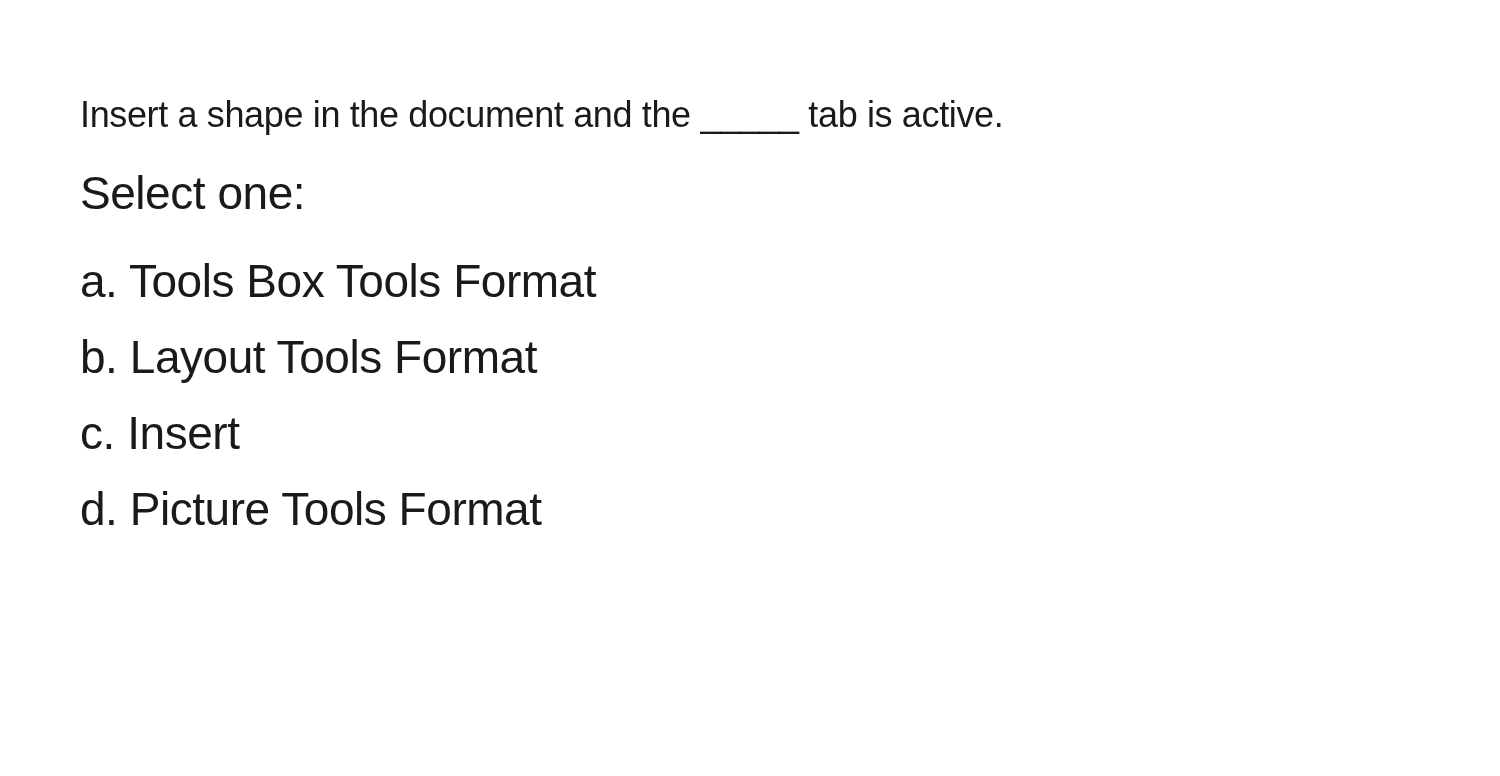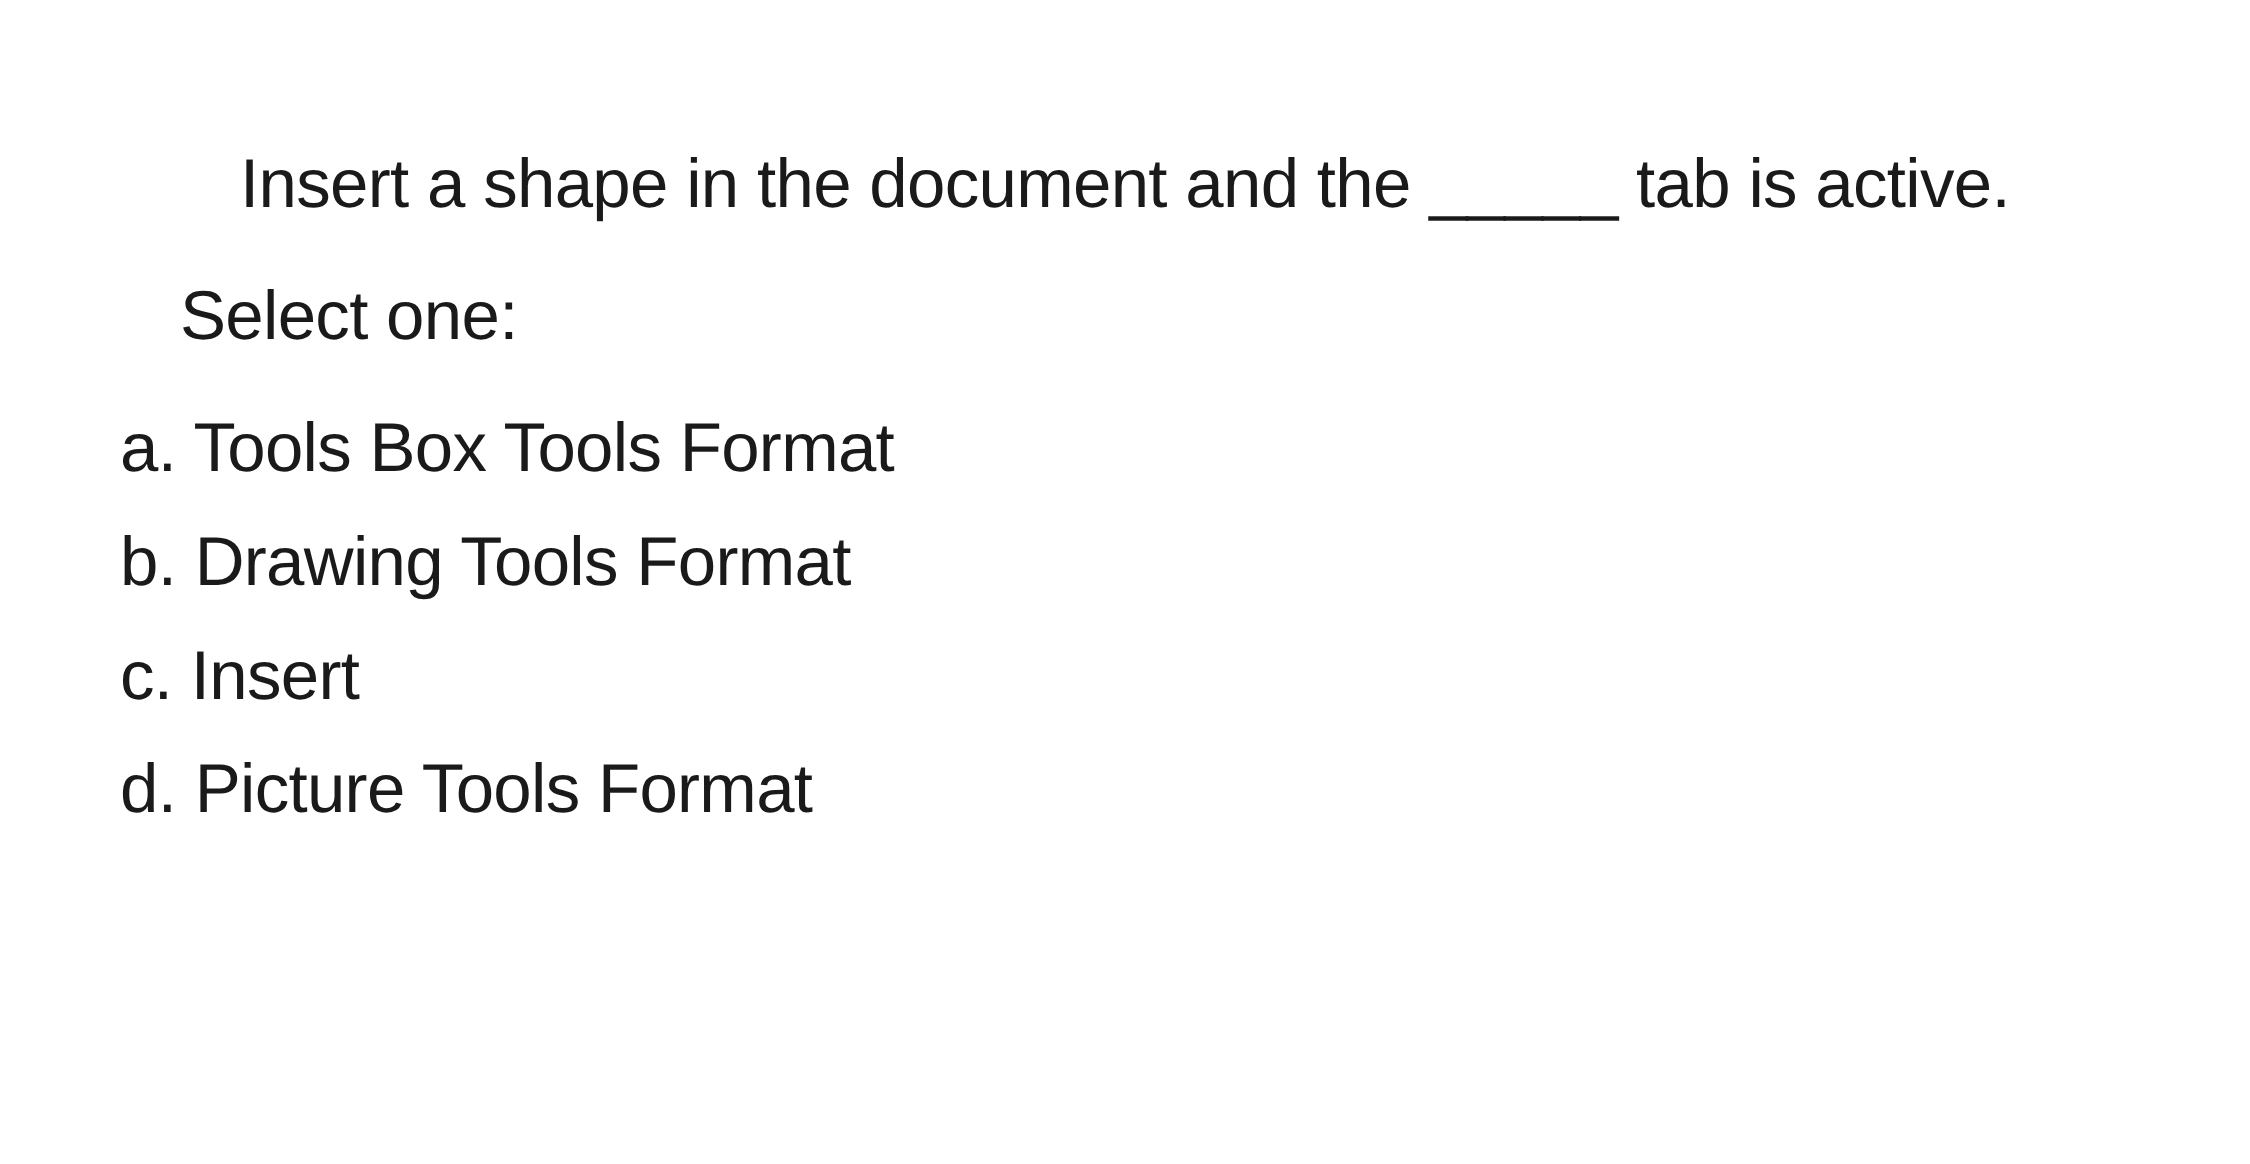--- a/index.html
+++ b/index.html
@@ -9,51 +9,49 @@
     }
     body {
       font-family: -apple-system, BlinkMacSystemFont, "Segoe UI", Helvetica, Arial, sans-serif;
       background: #ffffff;
       width: 1500px;
       height: 776px;
       padding: 85px 80px;
       color: #1a1a1a;
     }
     .question-text {
-      font-size: 46px;
+      font-size: 36px;
       line-height: 1.65;
       margin-bottom: 12px;
       letter-spacing: -0.01em;
-      text-align: center;
     }
     .select-prompt {
       font-size: 46px;
       line-height: 1.65;
       margin-bottom: 12px;
       letter-spacing: -0.01em;
-      margin-left: 40px;
     }
     .option {
       font-size: 46px;
       line-height: 1.65;
       letter-spacing: -0.01em;
     }
   </style>
 </head>
 <body>
 
 <div class="question-text">Insert a shape in the document and the _____ tab is active.</div>
 <div class="select-prompt">Select one:</div>
 <div class="option">
   <span>a.</span>
   <span>Tools Box Tools Format</span>
 </div>
 <div class="option">
   <span>b.</span>
-  <span>Drawing Tools Format</span>
+  <span>Layout Tools Format</span>
 </div>
 <div class="option">
   <span>c.</span>
   <span>Insert</span>
 </div>
 <div class="option">
   <span>d.</span>
   <span>Picture Tools Format</span>
 </div>
 

